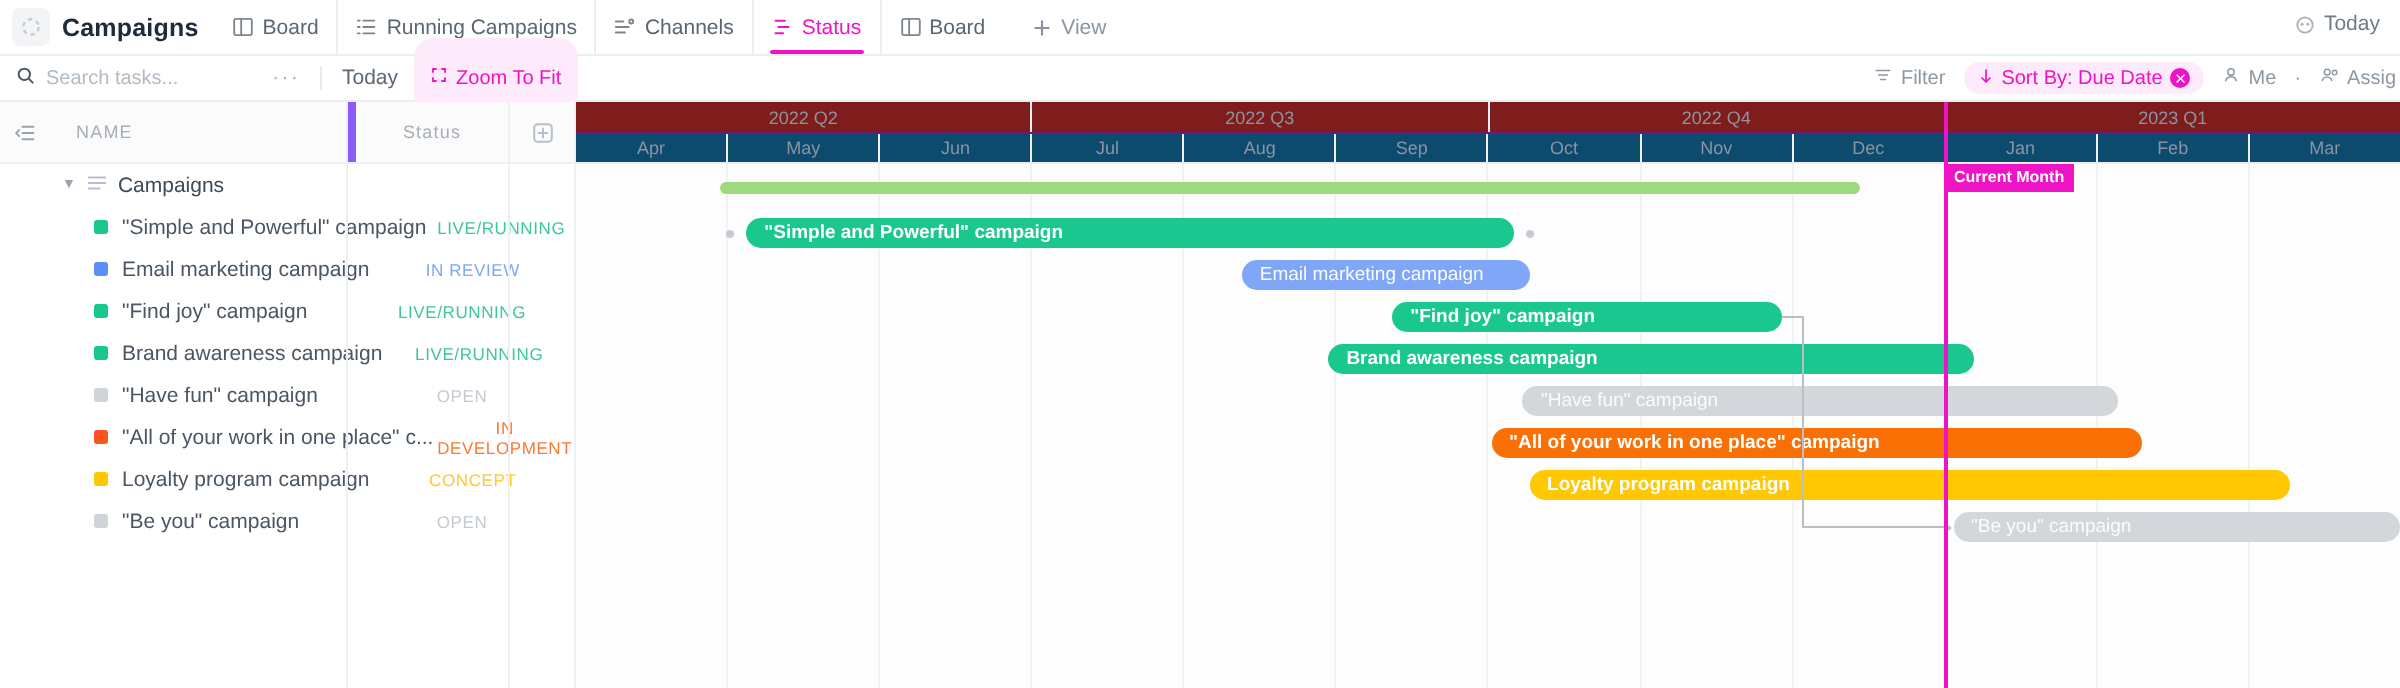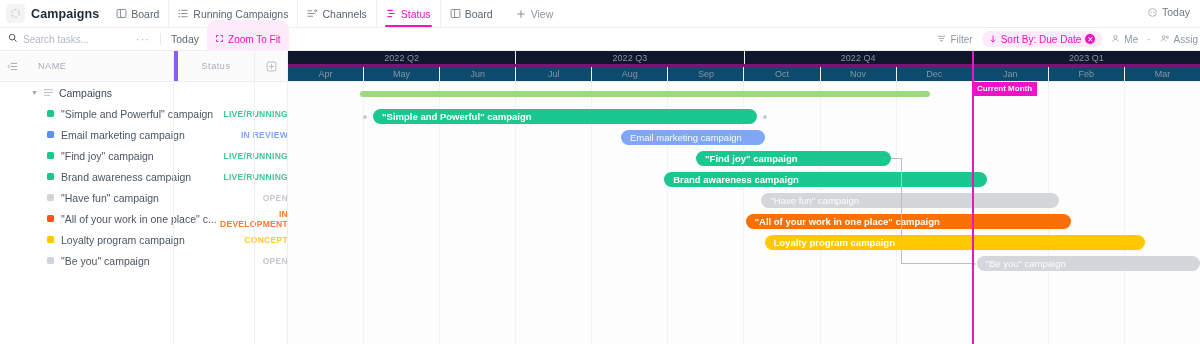--- a/index.html
+++ b/index.html
@@ -118,27 +118,27 @@
     height: 21px; display: flex; align-items: center;
     padding-left: 31px; gap: 5px;
   }
   .caret { color: #9aa3ad; font-size: 7px; }
   .group-label { font-size: 10.5px; color: #3d4b59; }
 
   .trow { height: 21px; display: flex; align-items: center; }
   .t-name { flex: 1; display: flex; align-items: center; gap: 7px; padding-left: 47px; }
   .t-dot { width: 7px; height: 7px; border-radius: 1.5px; flex: none; }
   .t-label { font-size: 10.5px; color: #4a5663; white-space: nowrap; overflow: hidden; text-overflow: ellipsis; }
-  .t-status { width: 114px; text-align: right; font-size: 8.5px; letter-spacing: .3px; font-weight: 700; }
+  .t-status { width: 114px; text-align: center; font-size: 8.5px; letter-spacing: .3px; font-weight: 400; }
 
   .vline { position: absolute; top: 0; bottom: 0; width: 1px; background: #edeff2; }
 
   
   .right { flex: 1; position: relative; background: #fdfdfe; overflow: hidden; }
-  .qrow { height: 16px; display: flex; border-bottom: 3px solid #701a75; background: #0f172a; }
+  .qrow { height: 16px; display: flex; border-bottom: 1px solid #701a75; background: #7f1d1d; }
   .qcell {
     flex: 1; display: flex; align-items: center; justify-content: center;
     font-size: 9px; color: #8b949f; border-right: 1px solid #edeff2;
   }
   .qcell:last-child { border-right: none; }
   .mrow { height: 15px; display: flex; border-bottom: 1px solid #edeff2; background: #0c4a6e; }
   .mcell {
     flex: 1; display: flex; align-items: center; justify-content: center;
     font-size: 9px; color: #8b949f; border-right: 1px solid #edeff2;
   }

